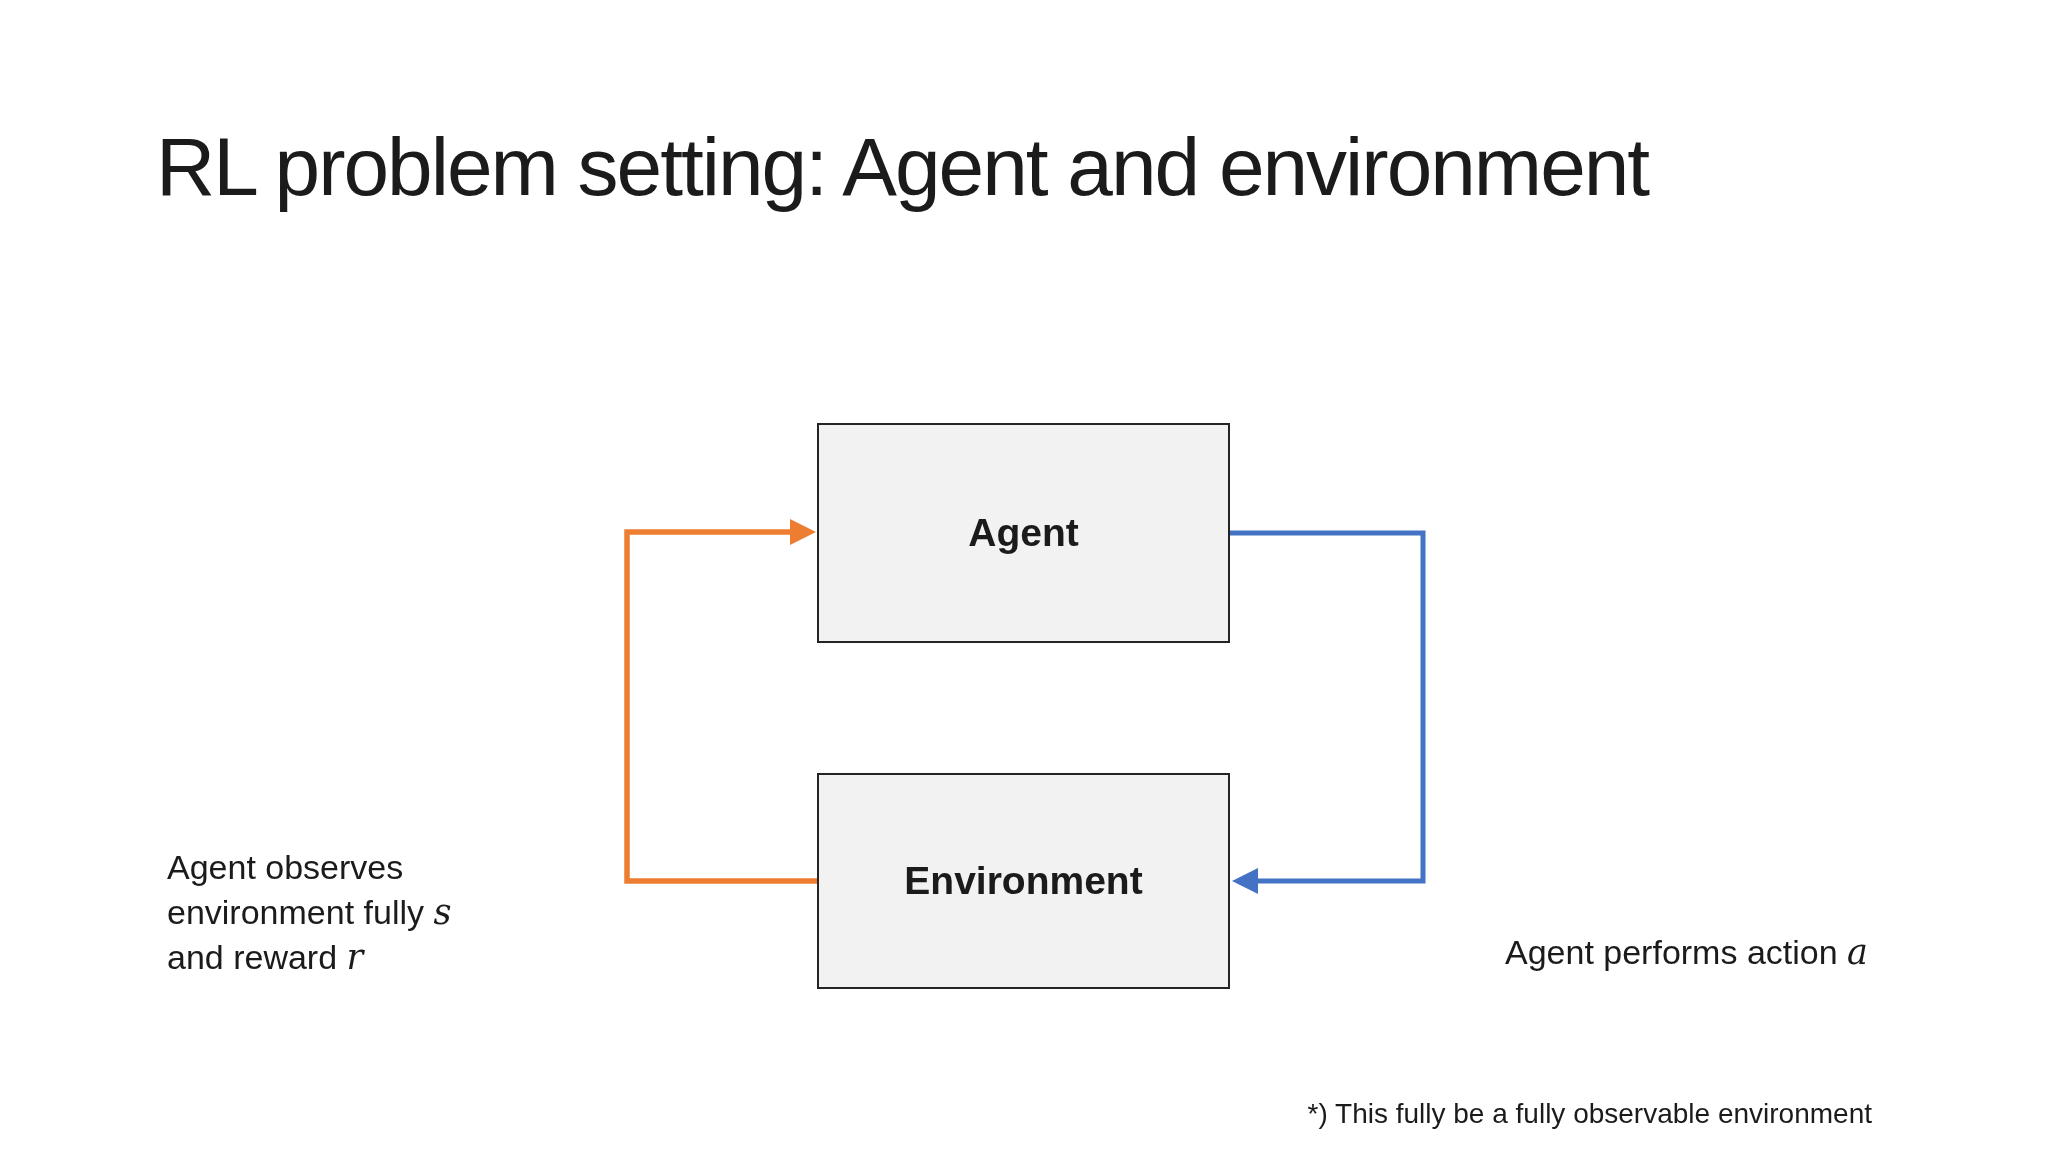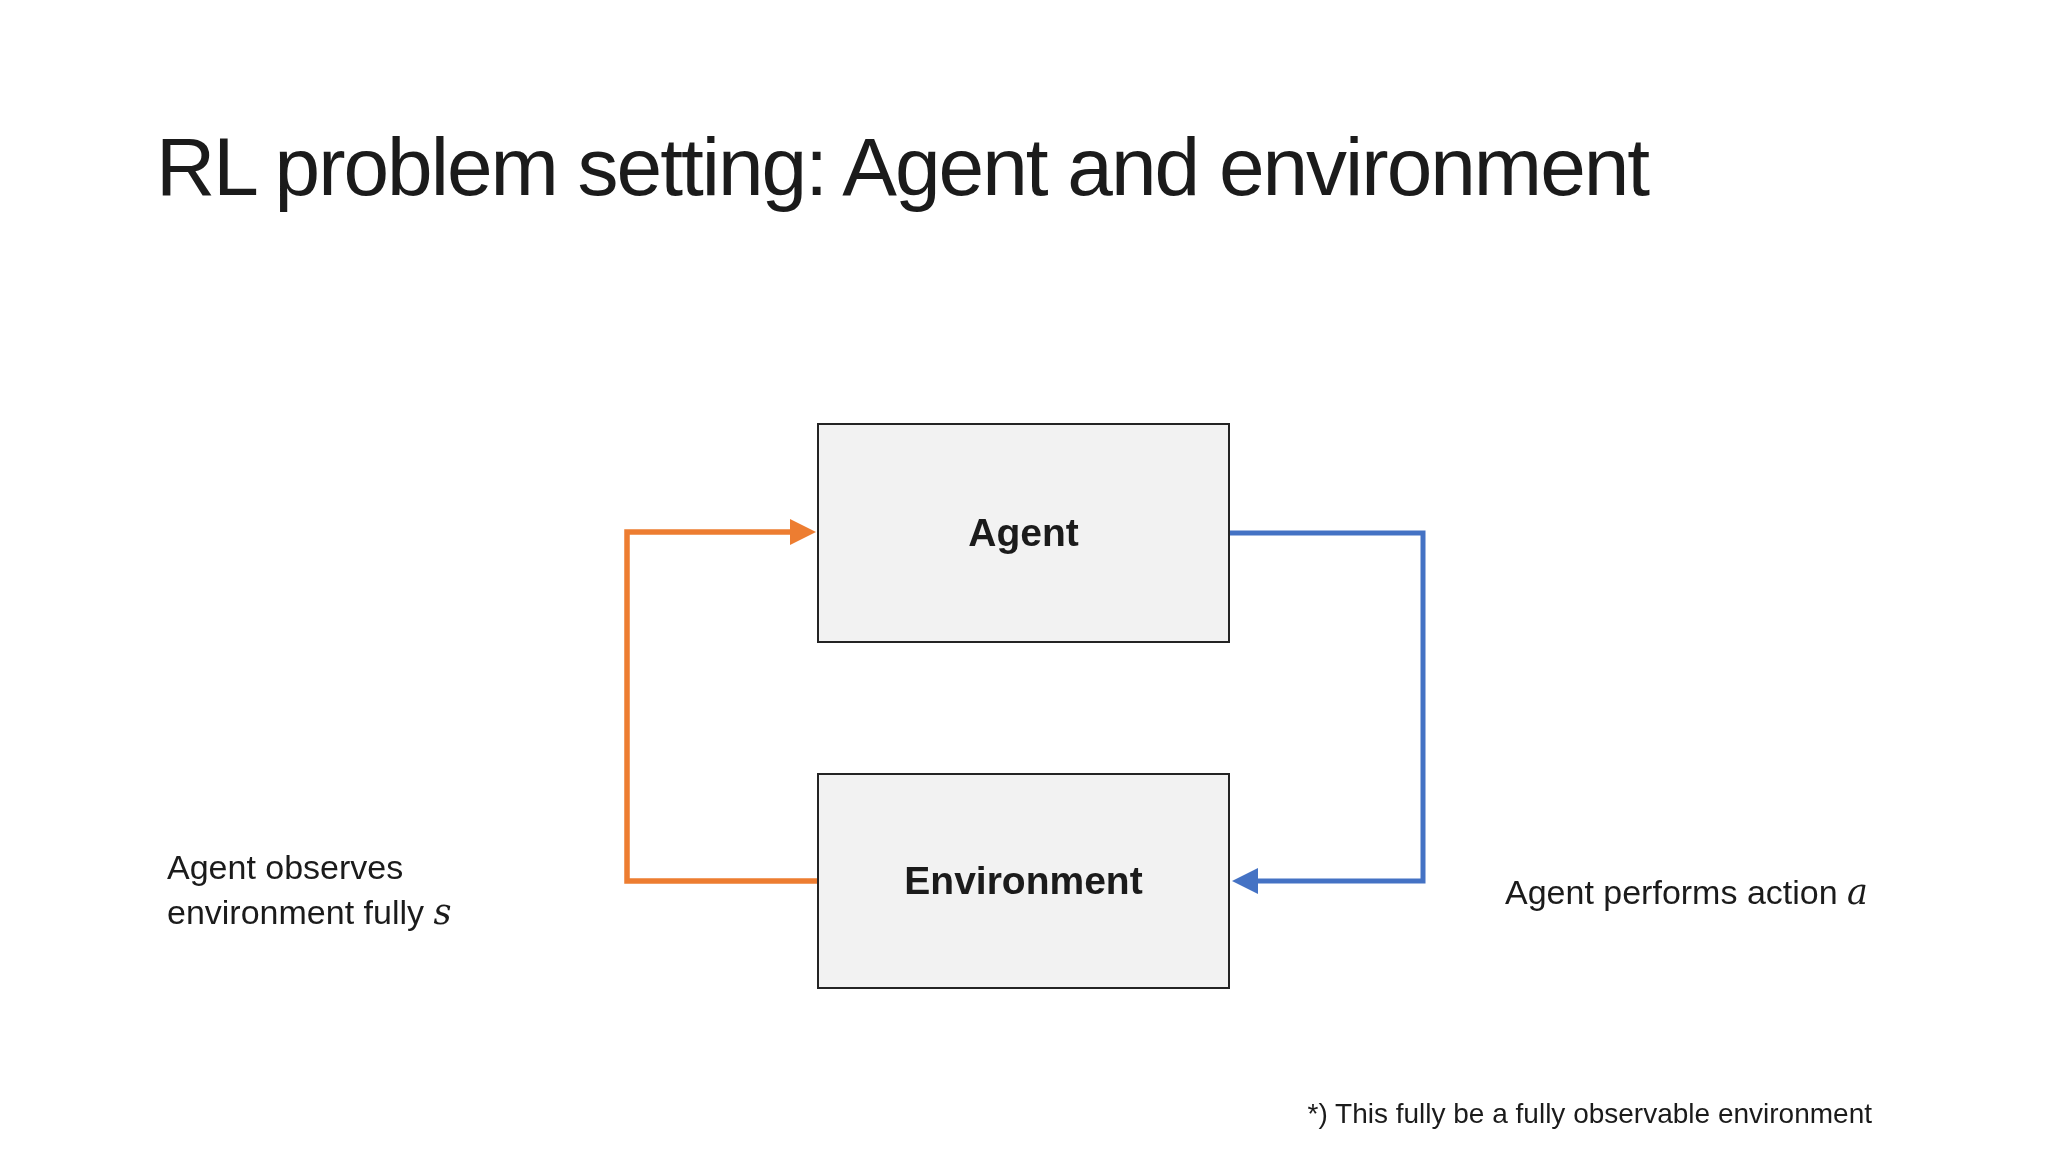--- a/index.html
+++ b/index.html
@@ -64,21 +64,21 @@
   }
   .side-text {
     position: absolute;
     font-size: 34px;
     line-height: 45px;
     color: var(--text, #1b1b1b);
     white-space: nowrap;
     margin-top: 28px;
   }
   .obs-text { left: 167px; top: 817px; }
-  .act-text { left: 1505px; top: 842px; }
+  .act-text { left: 1505px; top: 902px; }
   .math {
     font-family: "DejaVu Serif", serif;
     font-style: italic;
     font-size: 35px;
   }
   .footnote {
     position: absolute;
     right: 16px;
     top: 1097px;
     font-size: 28px;
@@ -111,20 +111,23 @@
     <span class="box-label">Environment</span>
   </div>
 
   <div class="side-text obs-text">
     <div class="line">
       <span>Agent observes</span>
     </div>
     <div class="line">
       <span>environment fully </span><span class="math">s</span>
     </div>
+    <div class="line">
+      <span>and reward </span><span class="math">r</span>
+    </div>
   </div>
 
   <div class="side-text act-text">
     <span>Agent performs action </span><span class="math">a</span>
   </div>
 
   <div class="footnote">
     <span>*) This fully be a </span><span class="fn-italic">fully observable</span><span> environment</span>
   </div>
 

